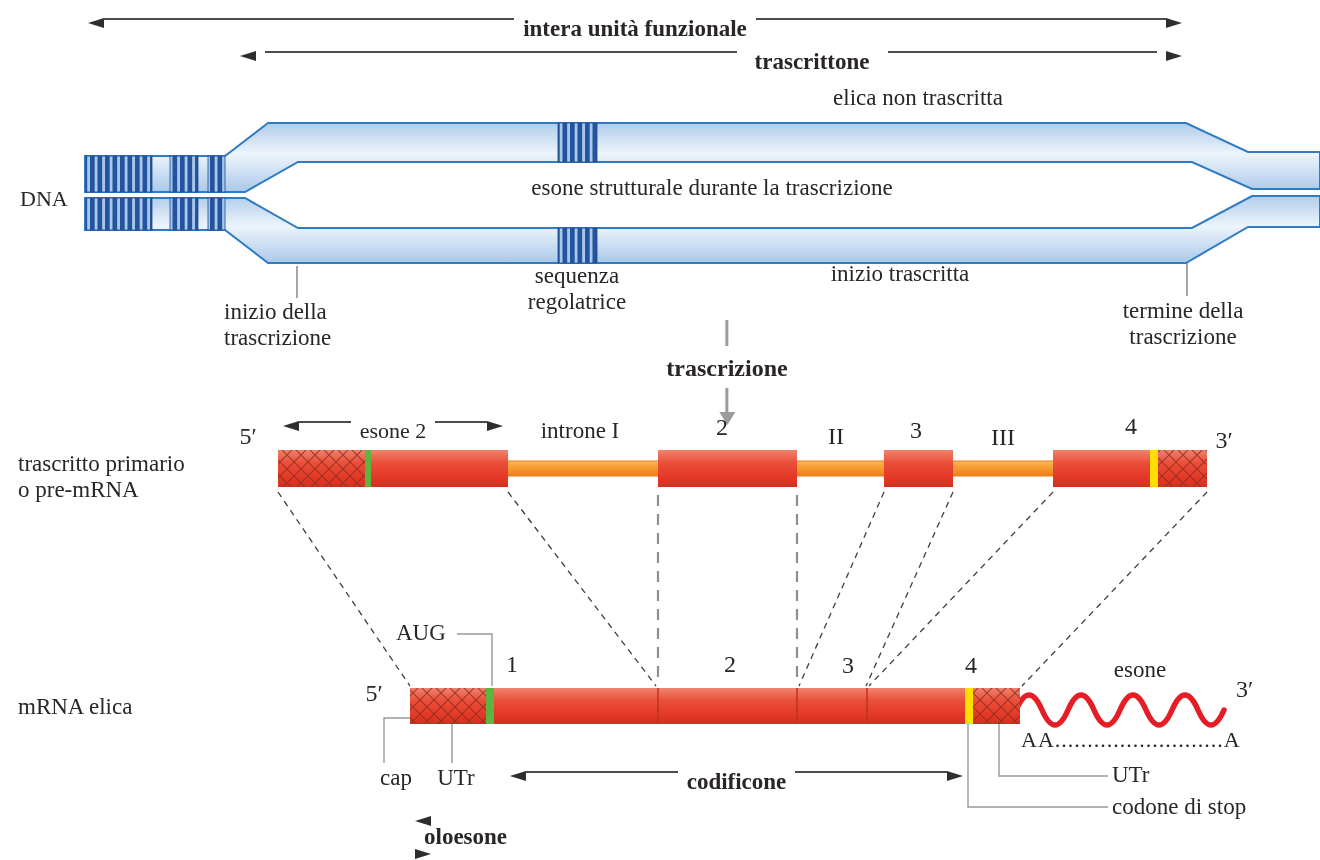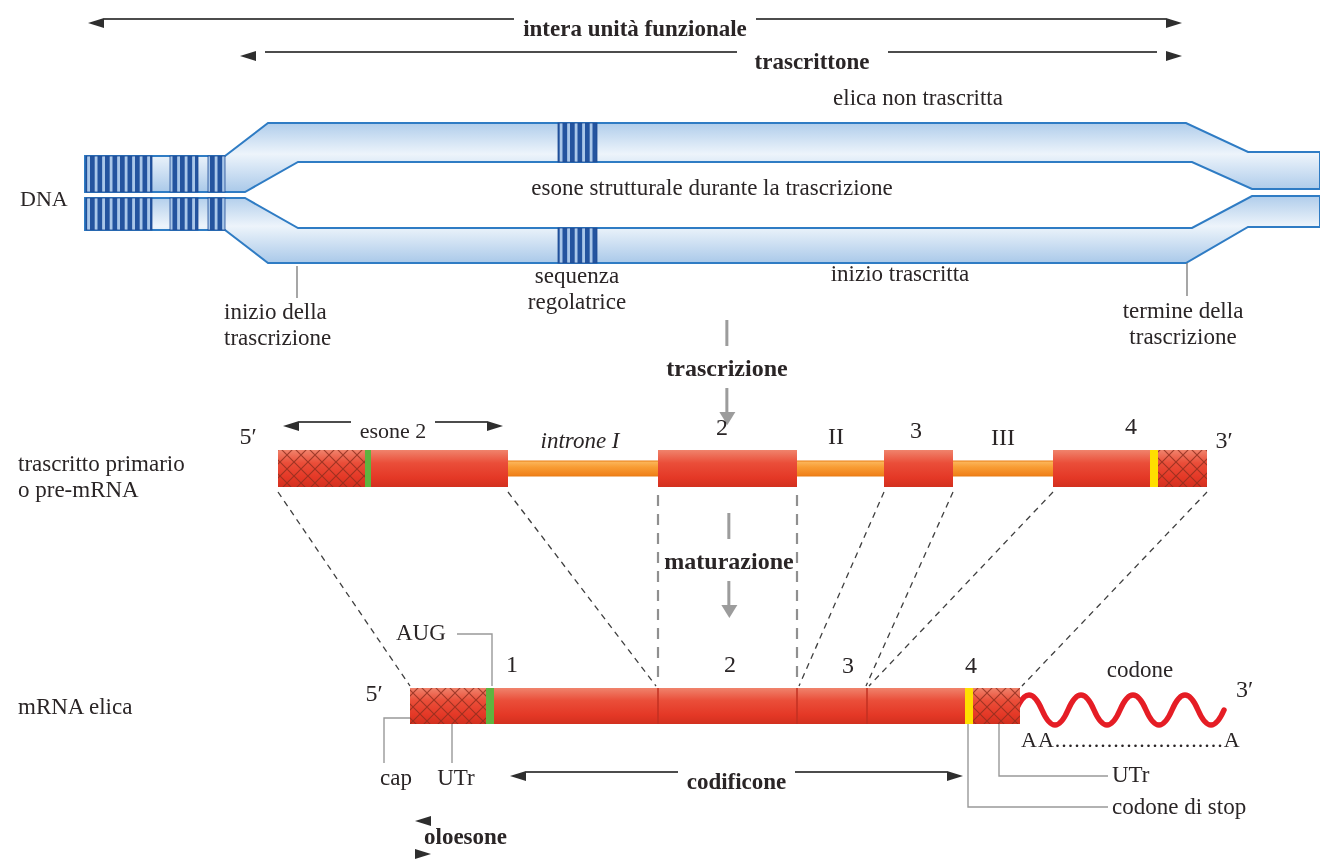--- a/index.html
+++ b/index.html
@@ -170,55 +170,49 @@
     <span>termine della</span><br>
     <span>trascrizione</span>
   </div>
 
   <div class="proc" style="left:727px;top:320px;">
     <span class="pdash"></span>
     <span class="ptxt">trascrizione</span>
     <span class="pline"></span>
     <span class="phead"></span>
   </div>
-  <div class="proc" style="left:729px;top:513px;">
-    <span class="pdash"></span>
-    <span class="ptxt">maturazione</span>
-    <span class="pline"></span>
-    <span class="phead"></span>
-  </div>
 
   <div class="lbl" style="left:18px;top:451px;">
     <span>trascritto primario</span><br>
     <span>o pre-mRNA</span>
   </div>
   <div class="lbl c fs24" style="left:248px;top:423px;">5′</div>
   <div class="darrow" style="left:283px;top:421px;width:220px;height:22px;">
     <span class="hl"></span>
     <span class="ln"></span>
     <span class="txt plain">esone 2</span>
     <span class="ln"></span>
     <span class="hr"></span>
   </div>
-  <div class="lbl c" style="left:580px;top:428px;font-style:italic;">introne I</div>
+  <div class="lbl c" style="left:580px;top:418px;">introne I</div>
   <div class="lbl c fs24" style="left:722px;top:414px;">2</div>
   <div class="lbl c fs24" style="left:836px;top:423px;">II</div>
   <div class="lbl c fs24" style="left:916px;top:417px;">3</div>
   <div class="lbl c fs24" style="left:1003px;top:424px;">III</div>
   <div class="lbl c fs24" style="left:1131px;top:413px;">4</div>
   <div class="lbl c fs24" style="left:1224px;top:427px;">3′</div>
 
   <div class="lbl" style="left:18px;top:694px;">mRNA elica</div>
   <div class="lbl" style="left:396px;top:620px;">AUG</div>
   <div class="lbl c fs24" style="left:374px;top:680px;">5′</div>
   <div class="lbl c fs24" style="left:512px;top:651px;">1</div>
   <div class="lbl c fs24" style="left:730px;top:651px;">2</div>
   <div class="lbl c fs24" style="left:848px;top:652px;">3</div>
   <div class="lbl c fs24" style="left:971px;top:652px;">4</div>
-  <div class="lbl c" style="left:1140px;top:657px;">codone</div>
+  <div class="lbl c" style="left:1140px;top:657px;">esone</div>
   <div class="lbl fs24" style="left:1236px;top:676px;">3′</div>
   <div class="lbl fs22" style="left:1021px;top:727px;letter-spacing:1px;">AA..........................A</div>
   <div class="lbl c" style="left:396px;top:765px;">cap</div>
   <div class="lbl c" style="left:456px;top:765px;">UTr</div>
   <div class="lbl" style="left:1112px;top:762px;">UTr</div>
   <div class="lbl" style="left:1112px;top:794px;">codone di stop</div>
 
   <div class="darrow" style="left:510px;top:771px;width:453px;height:24px;">
     <span class="hl"></span>
     <span class="ln"></span>

